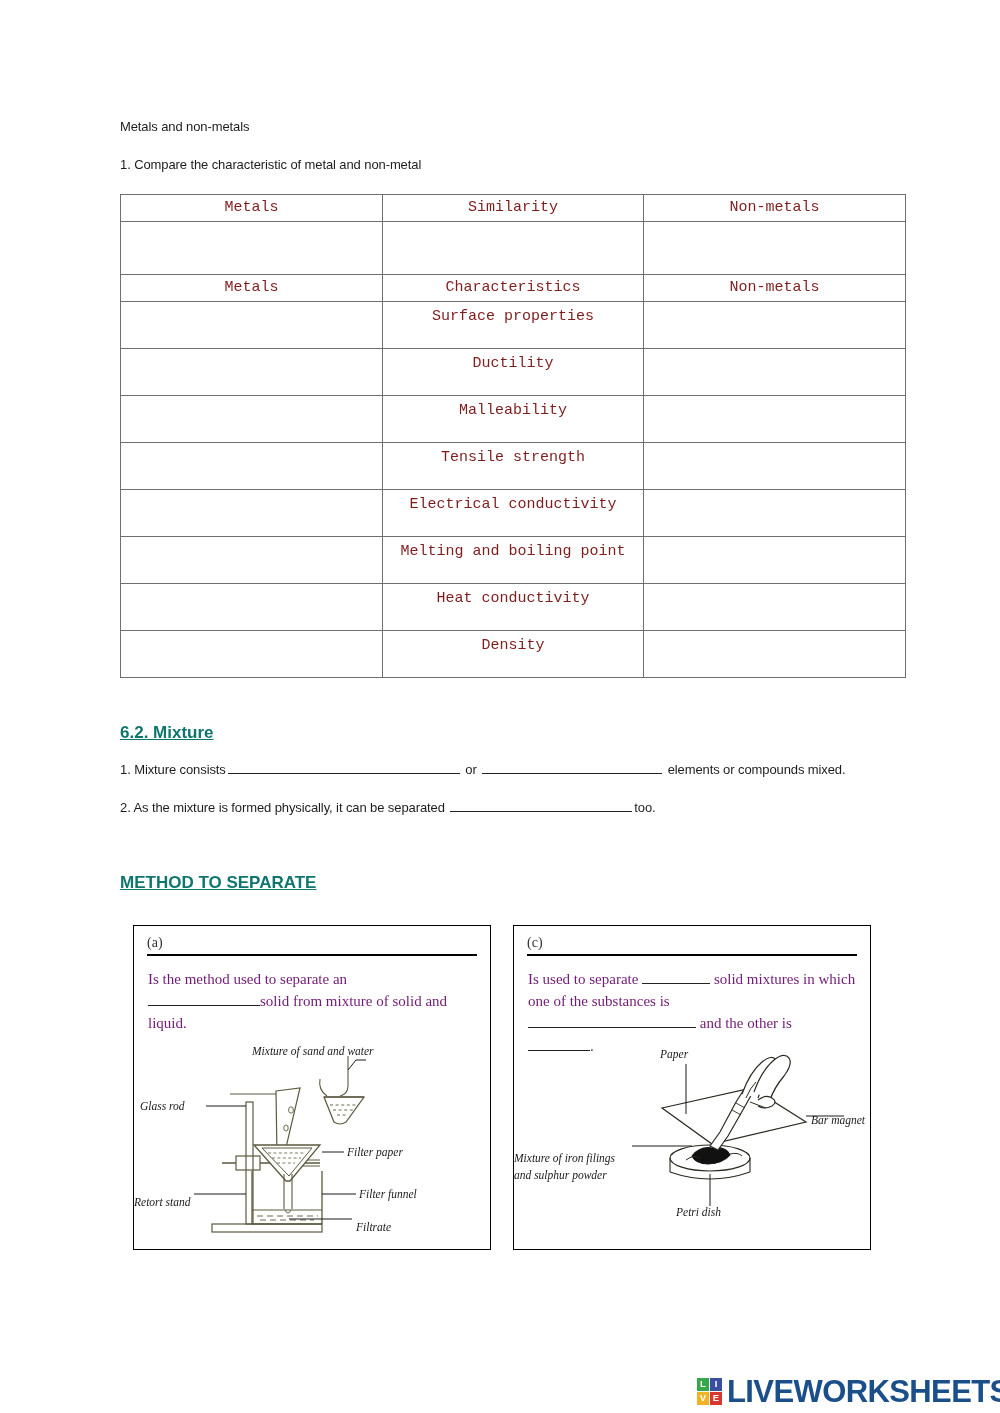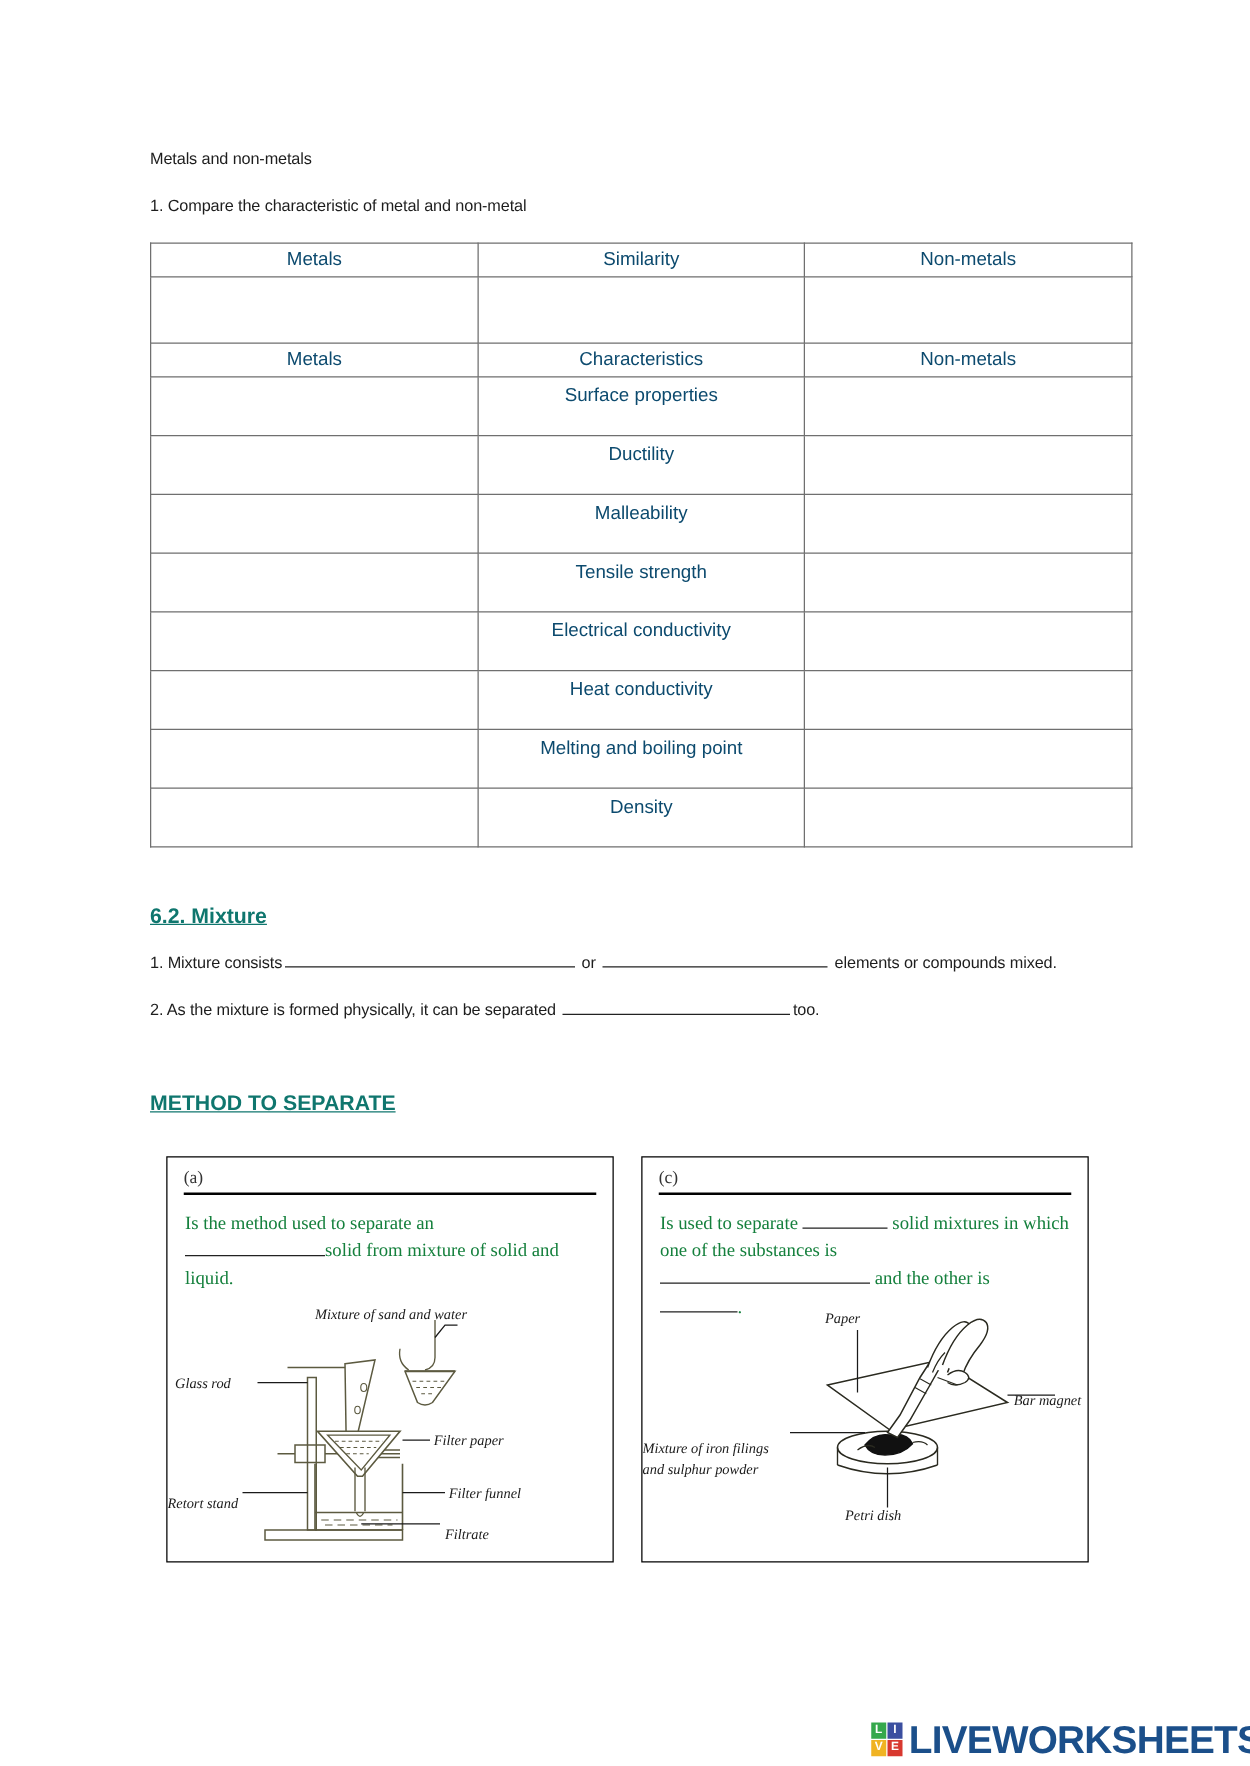--- a/index.html
+++ b/index.html
@@ -45,22 +45,23 @@
     width: 758px;
     margin: 0 0 0 0;
     table-layout: fixed;
   }
   table.compare td {
     border: 1px solid #6f6f6f;
     font-size: 15px;
     text-align: center;
     vertical-align: top;
     padding: 6px 4px 0 4px;
-    color: #0c4a6e;
+    color: #7f1d1d;
     height: 22px;
+    font-family: Liberation Mono, monospace;
   }
   table.compare td.c1 { width: 253px; }
   table.compare td.c2 { width: 252px; }
   table.compare td.c3 { width: 253px; }
   tr.head td { height: 22px; padding-top: 4px; }
   tr.blankrow td { height: 46px; }
   tr.datarow td { height: 40px; }
 
   
   .sec-head {
@@ -110,21 +111,21 @@
     margin: 9px 0 0 13px;
   }
   .dbox-rule {
     margin: 3px 13px 0 13px;
     border-top: 2.6px solid #000;
   }
   .dbox-text {
     font-family: "Liberation Serif", serif;
     font-size: 15px;
     line-height: 1.48;
-    color: #15803d;
+    color: #701a75;
     margin: 12px 14px 0 14px;
   }
   .ul-s { display:inline-block; border-bottom:1.2px solid #222; height:0.92em; vertical-align:baseline; }
   .ul-a1 { width: 112px; }
   .ul-c1 { width: 68px; }
   .ul-c2 { width: 168px; }
   .ul-c3 { width: 62px; }
 
   .fig {
     position: absolute;
@@ -217,26 +218,26 @@
           <td class="c2">Tensile strength</td>
           <td class="c3"></td>
         </tr>
         <tr class="datarow">
           <td class="c1"></td>
           <td class="c2">Electrical conductivity</td>
           <td class="c3"></td>
         </tr>
         <tr class="datarow">
           <td class="c1"></td>
+          <td class="c2">Melting and boiling point</td>
+          <td class="c3"></td>
+        </tr>
+        <tr class="datarow">
+          <td class="c1"></td>
           <td class="c2">Heat conductivity</td>
-          <td class="c3"></td>
-        </tr>
-        <tr class="datarow">
-          <td class="c1"></td>
-          <td class="c2">Melting and boiling point</td>
           <td class="c3"></td>
         </tr>
         <tr class="datarow">
           <td class="c1"></td>
           <td class="c2">Density</td>
           <td class="c3"></td>
         </tr>
       </tbody>
     </table>
 

